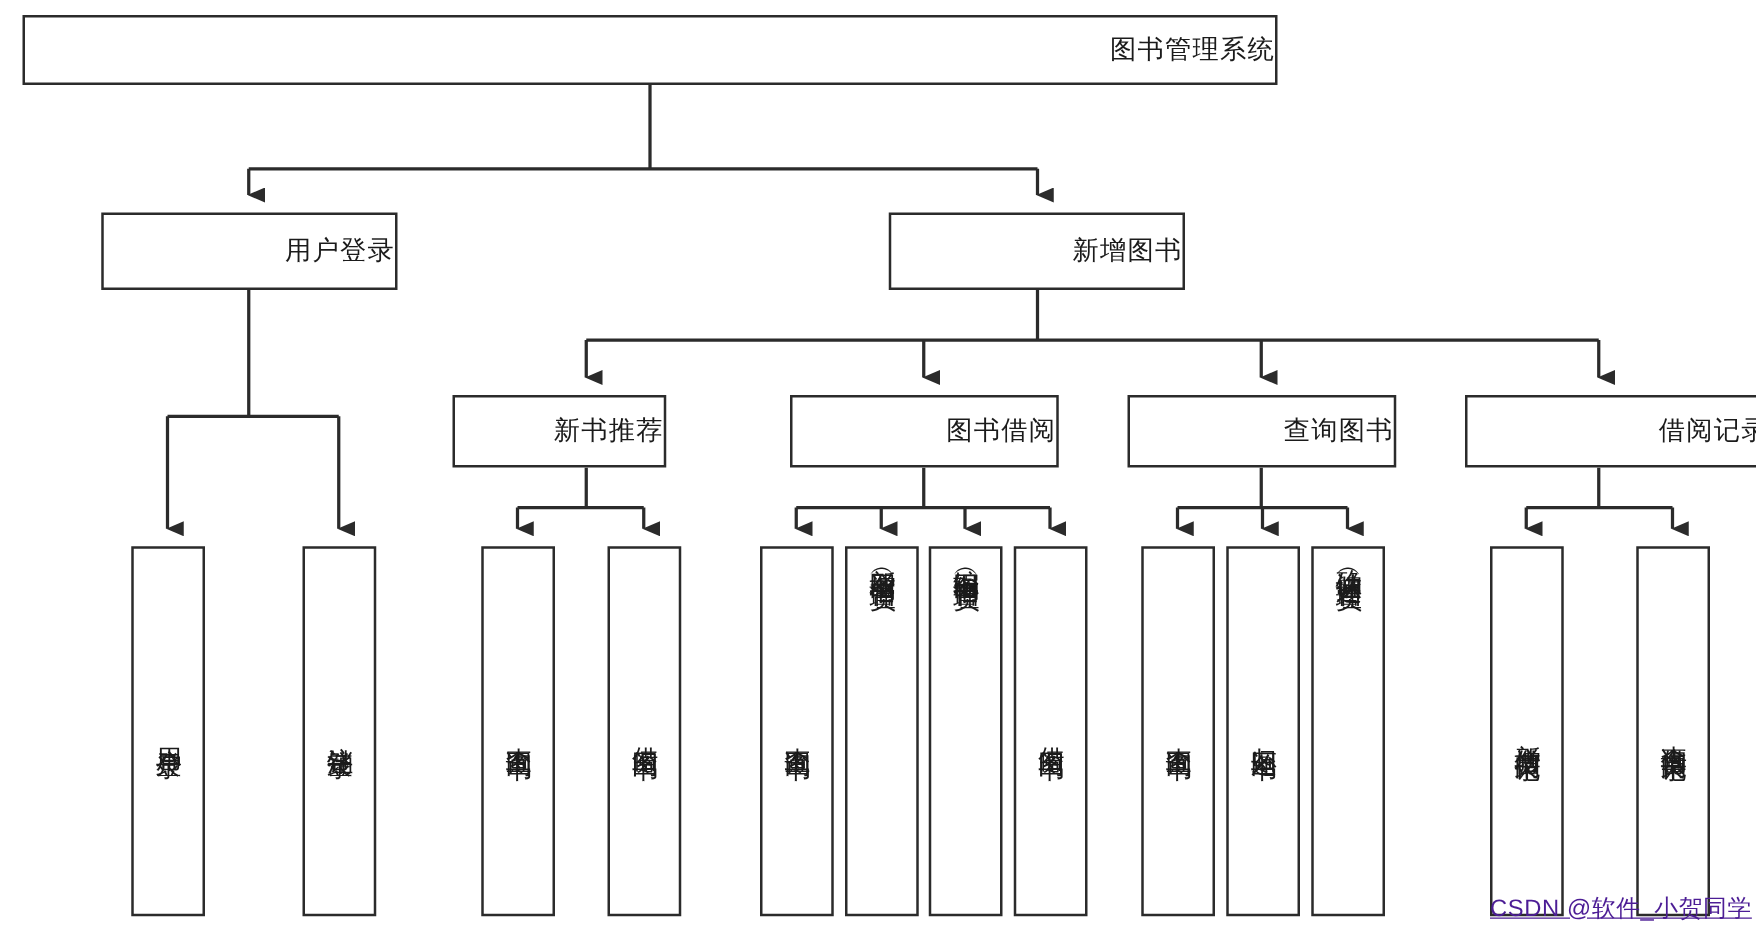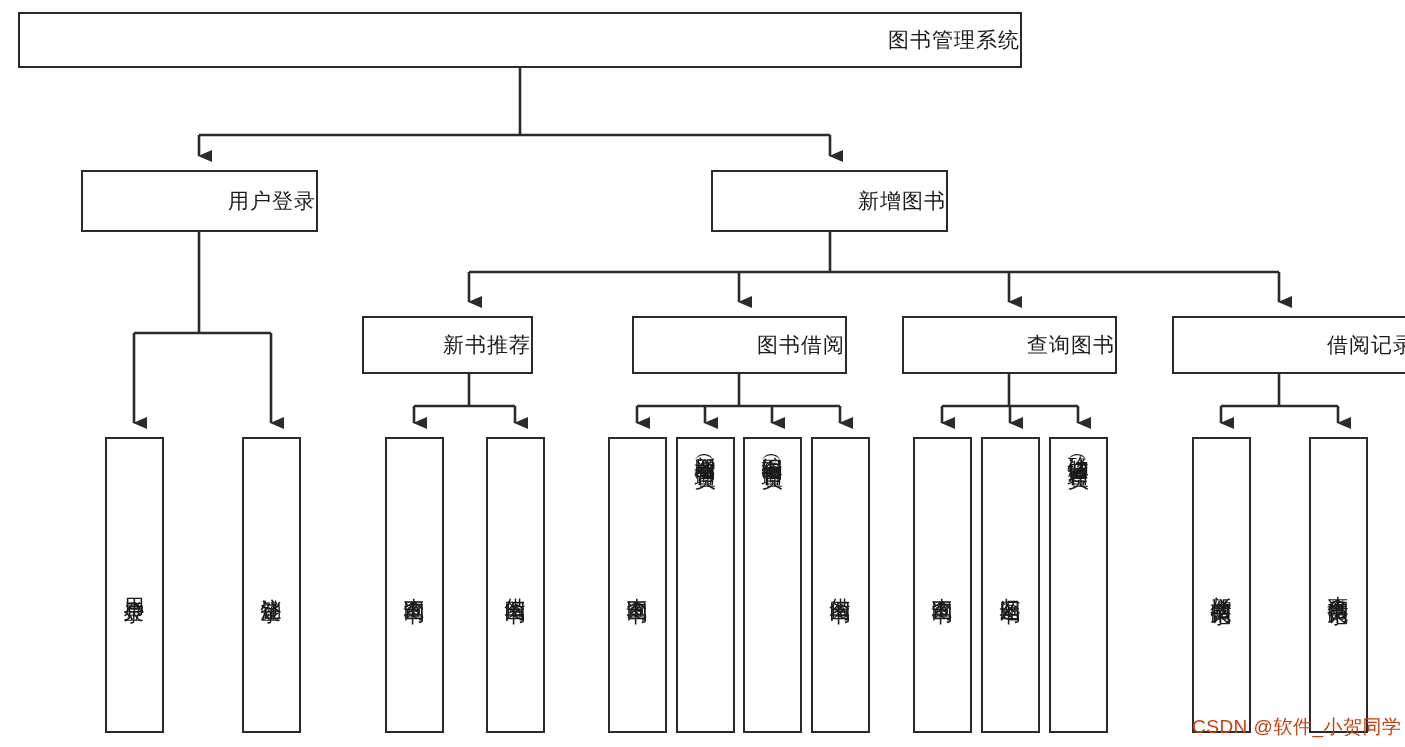--- a/index.html
+++ b/index.html
@@ -60,25 +60,26 @@
     font-size: 21px;
     letter-spacing: 2px;
     line-height: 1;
     white-space: nowrap;
   }
   .node-leaf.centered {
     align-items: center;
   }
   .watermark {
     position: absolute;
-    color: #c2410c;
+    color: #4c1d95;
     font-size: 19px;
     white-space: nowrap;
     z-index: 5;
     letter-spacing: 0.5px;
+    text-decoration: underline;
   }
 </style>
 </head>
 <body>
 
 <div id="diagram-root">
 
   <svg id="edge-layer" viewBox="0 0 1405 747" xmlns="http://www.w3.org/2000/svg">
     <defs>
       <marker id="arrow" viewBox="0 0 12 14" refX="6" refY="13" markerWidth="12" markerHeight="14" orient="auto" markerUnits="userSpaceOnUse">

